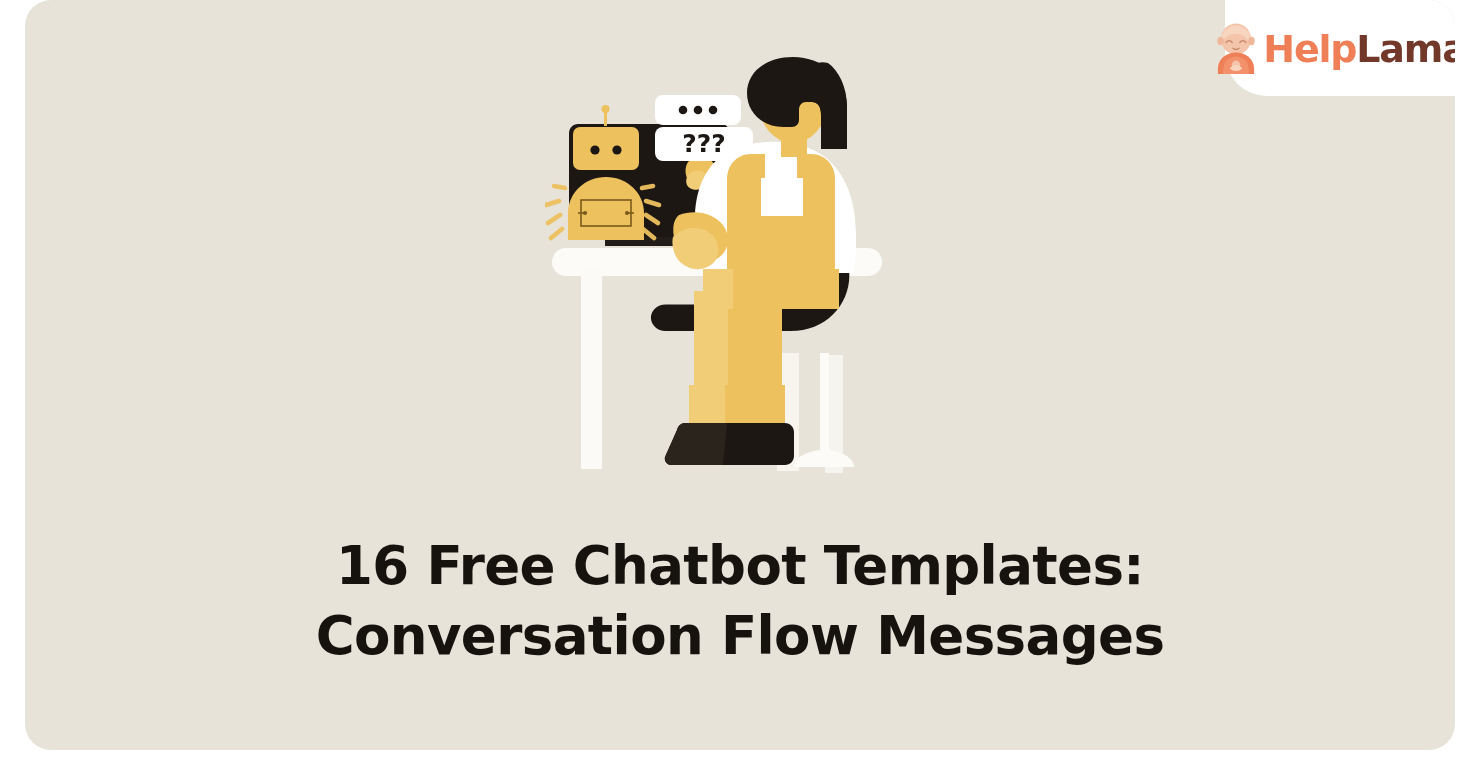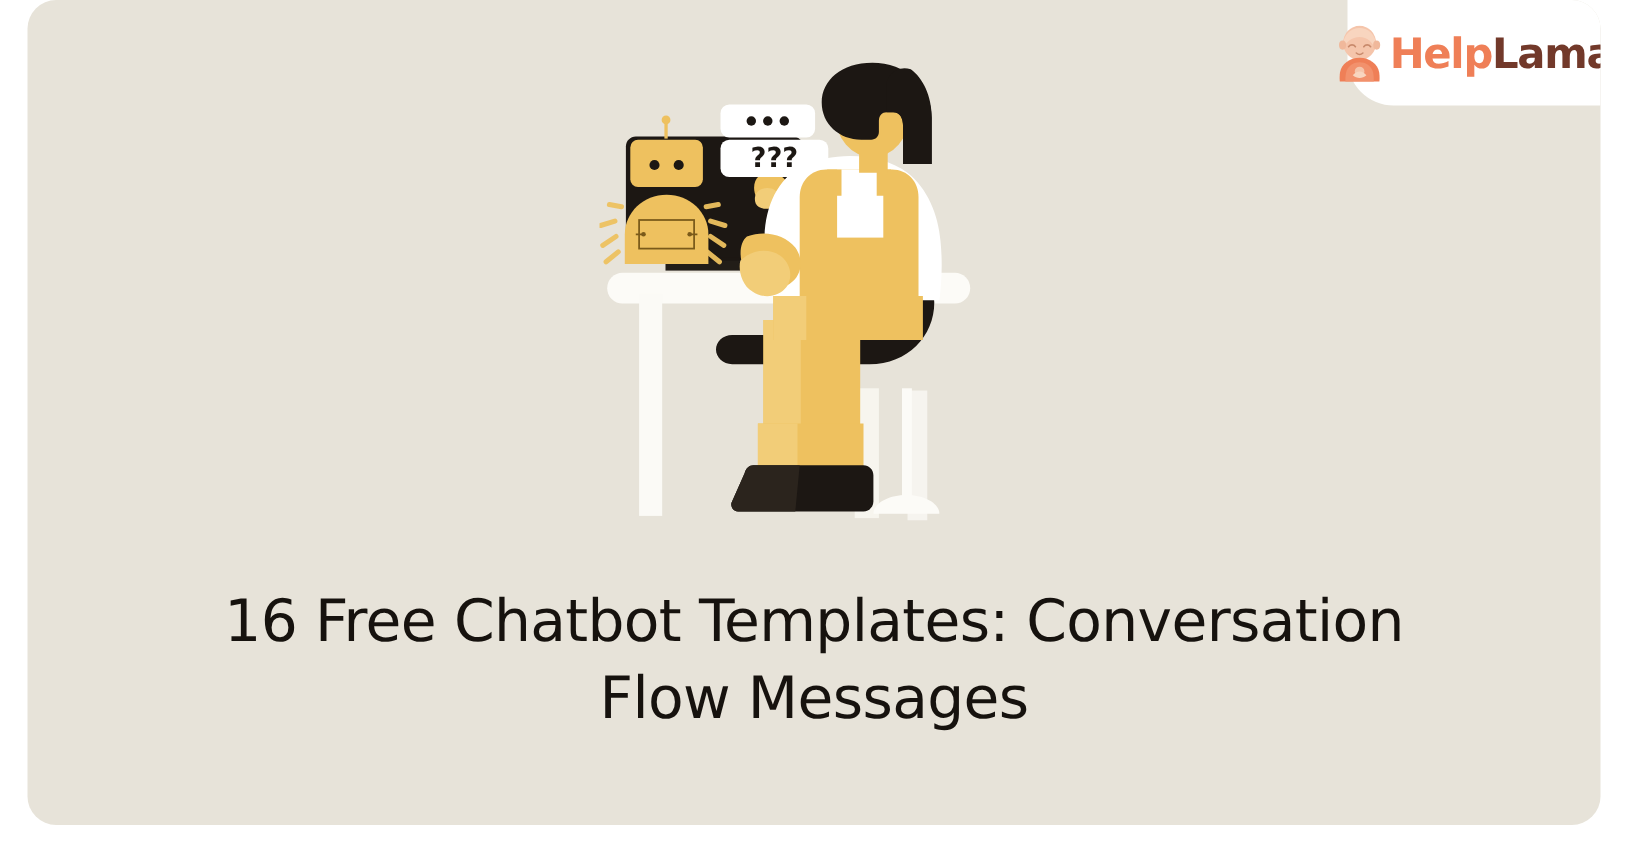--- a/index.html
+++ b/index.html
@@ -77,21 +77,21 @@
   
   #headline {
     position: absolute;
     left: 140px;
     top: 495px;
     width: 1150px;
     text-align: center;
     color: #16120e;
     font-family: "DejaVu Sans", "Liberation Sans", sans-serif;
     font-size: 53px;
-    font-weight: 400;
+    font-weight: 700;
     line-height: 1.33;
     letter-spacing: -0.6px;
   }
 </style>
 </head>
 <body>
 
 <div id="page">
 
   <div id="card">

